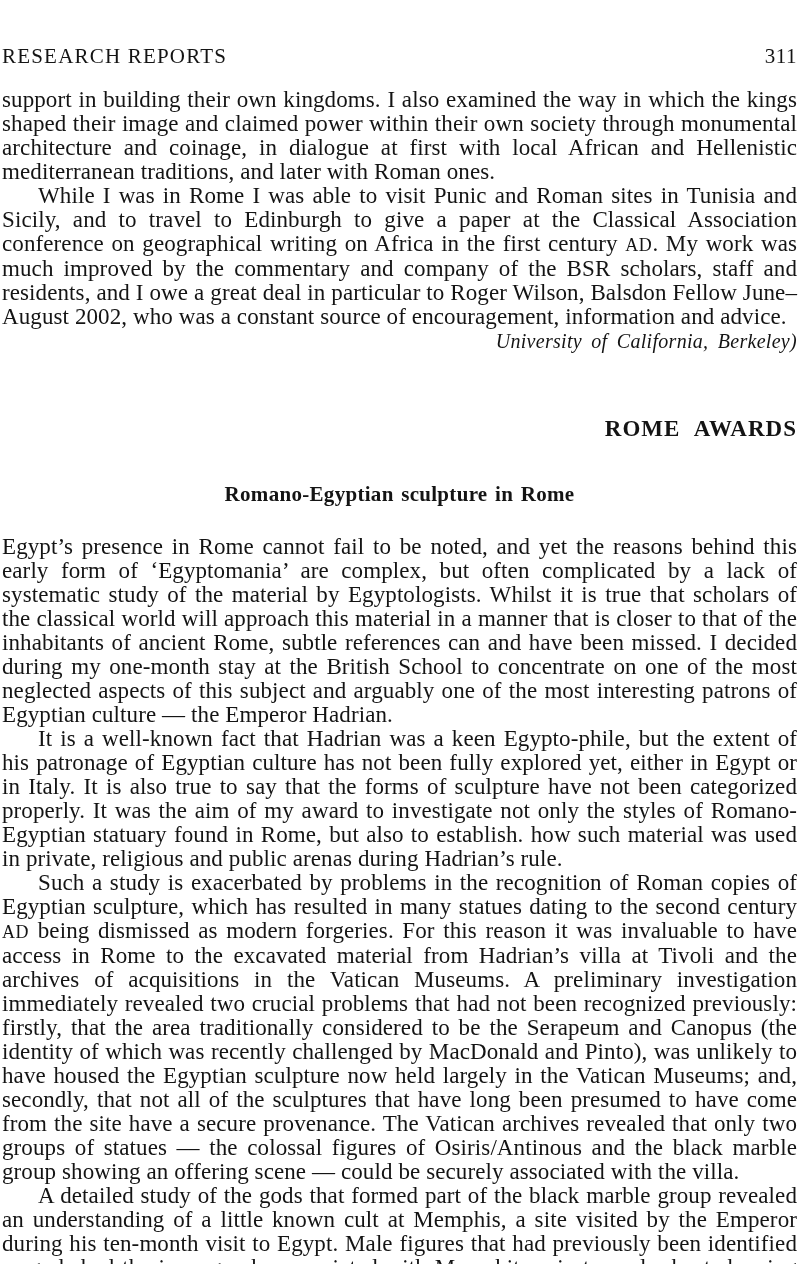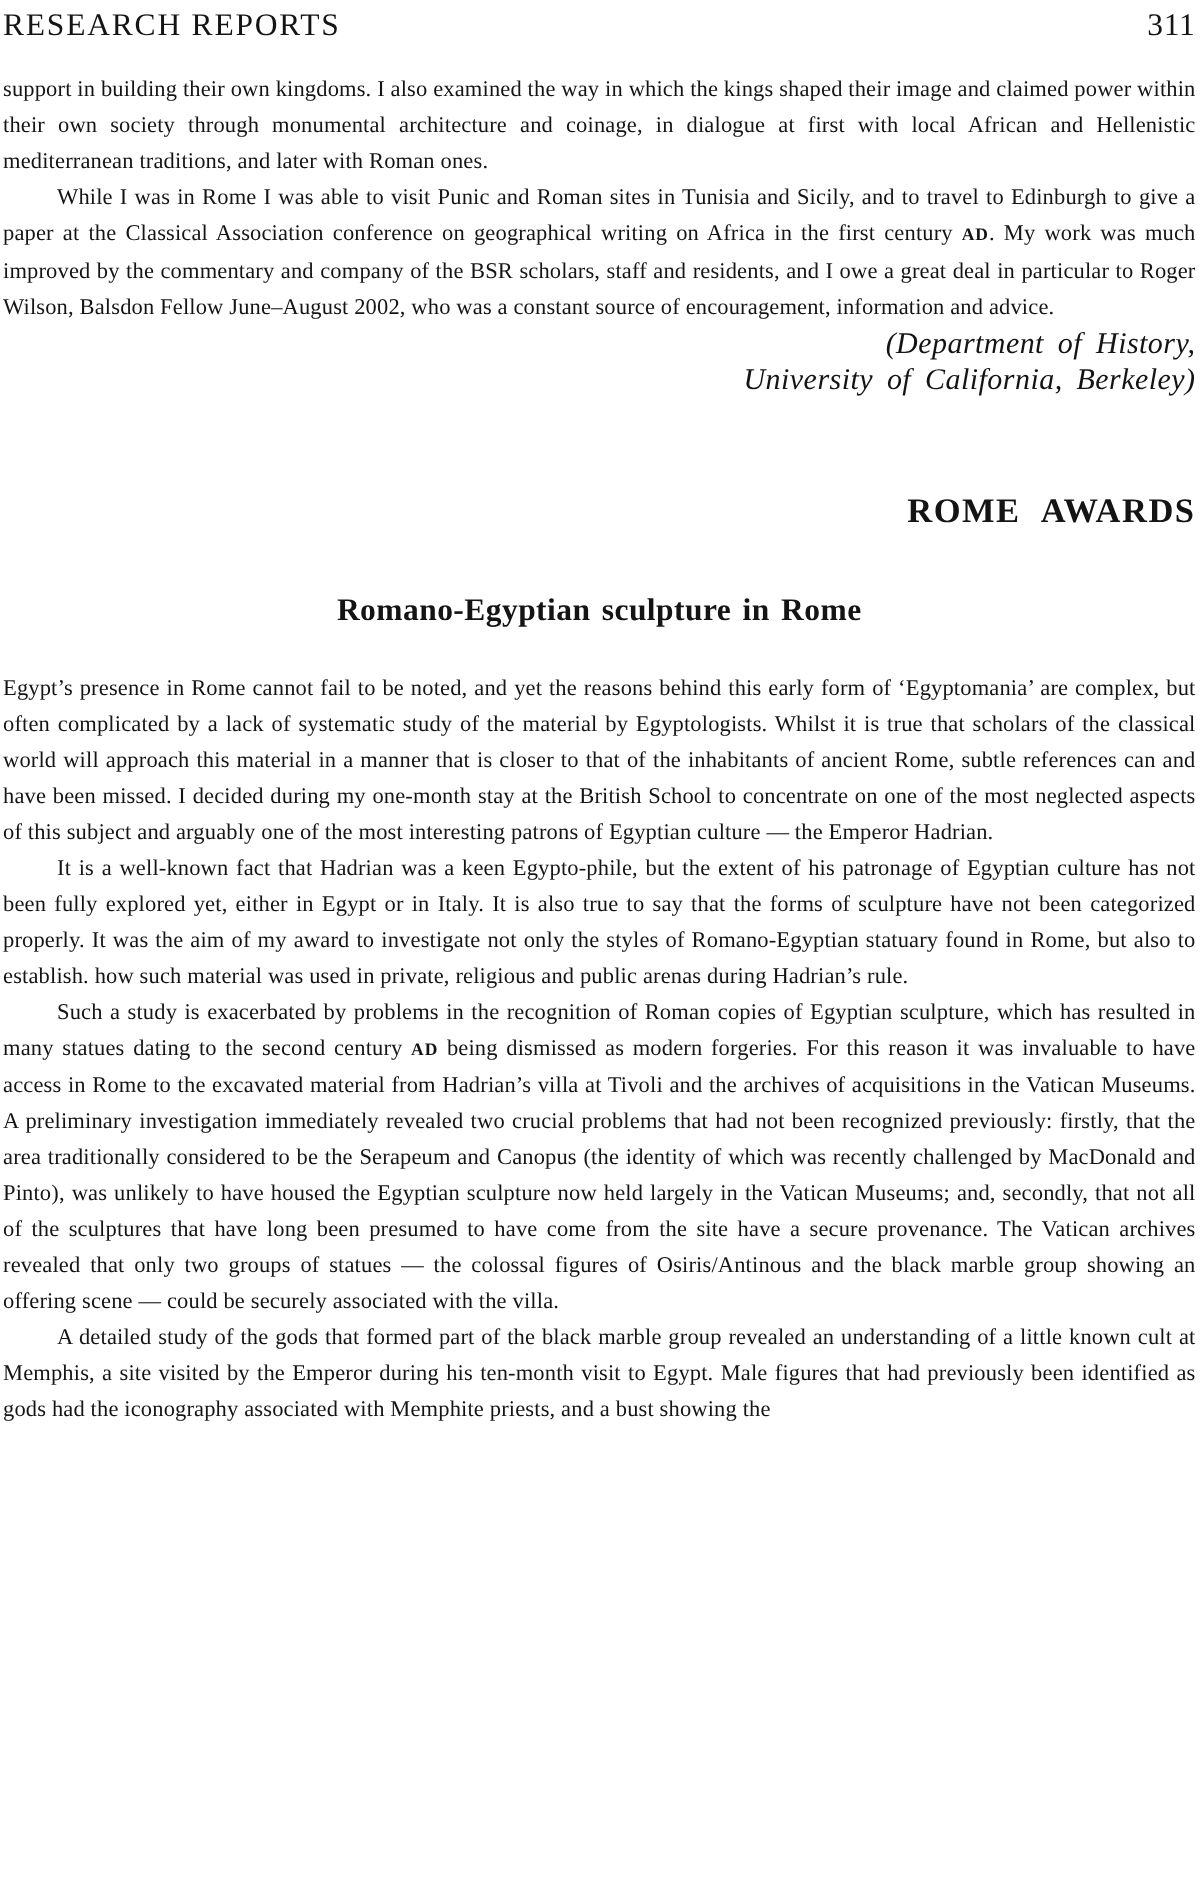--- a/index.html
+++ b/index.html
@@ -10,28 +10,28 @@
     -webkit-font-smoothing: antialiased;
   }
   .page { padding: 4px 3px 0 2px; }
 
   .running-head {
     display: flex; justify-content: space-between; align-items: baseline;
     font-size: 21px; line-height: 24px; letter-spacing: 1.2px;
     margin-bottom: 20px;
     gap: 32px;
   }
-  .page-num { letter-spacing: 0.5px; }
+  .page-num { letter-spacing: 0.5px; margin-top: 40px; }
 
   .para {
-    margin: 0; font-size: 15px; line-height: 24px;
+    margin: 0; font-size: 23px; line-height: 24px;
     text-align: justify; letter-spacing: 0.1px;
   }
   .para.indent { text-indent: 36px; }
-  .sc { font-size: 0.78em; letter-spacing: 0.6px; font-weight: bold; }
+  .sc { font-size: 0.78em; letter-spacing: 0.6px; }
 
   .signature { text-align: right; }
   .sig-name {
     font-size: 20px; line-height: 24px;
     font-variant: small-caps; letter-spacing: 1.6px;
   }
   .sig-affil {
     font-size: 20px; line-height: 24px;
     font-style: italic; word-spacing: 4px; letter-spacing: 0.3px;
   }
@@ -56,21 +56,20 @@
     <span>RESEARCH REPORTS</span>
     <span class="page-num">311</span>
   </div>
 
   <div>
       <p class="para"><span>support in building their own kingdoms. I also examined the way in which the kings shaped their image and claimed power within their own society through monumental architecture and coinage, in dialogue at first with local African and Hellenistic mediterranean traditions, and later with Roman ones.</span></p>
       <p class="para indent"><span>While I was in Rome I was able to visit Punic and Roman sites in Tunisia and Sicily, and to travel to Edinburgh to give a paper at the Classical Association conference on geographical writing on Africa in the first century </span><span class="sc">AD</span><span>. My work was much improved by the commentary and company of the BSR scholars, staff and residents, and I owe a great deal in particular to Roger Wilson, Balsdon Fellow June–August 2002, who was a constant source of encouragement, information and advice.</span></p>
     </div>
 
   <div class="signature">
-    <div class="sig-affil">(Department of History,</div>
     <div class="sig-affil">University of California, Berkeley)</div>
   </div>
 
   <h1 class="section-title">ROME AWARDS</h1>
   <h2 class="section-subtitle">Romano-Egyptian sculpture in Rome</h2>
 
   <div>
       <p class="para"><span>Egypt’s presence in Rome cannot fail to be noted, and yet the reasons behind this early form of ‘Egyptomania’ are complex, but often complicated by a lack of systematic study of the material by Egyptologists. Whilst it is true that scholars of the classical world will approach this material in a manner that is closer to that of the inhabitants of ancient Rome, subtle references can and have been missed. I decided during my one-month stay at the British School to concentrate on one of the most neglected aspects of this subject and arguably one of the most interesting patrons of Egyptian culture — the Emperor Hadrian.</span></p>
       <p class="para indent"><span>It is a well-known fact that Hadrian was a keen Egypto-phile, but the extent of his patronage of Egyptian culture has not been fully explored yet, either in Egypt or in Italy. It is also true to say that the forms of sculpture have not been categorized properly. It was the aim of my award to investigate not only the styles of Romano-Egyptian statuary found in Rome, but also to establish. how such material was used in private, religious and public arenas during Hadrian’s rule.</span></p>
       <p class="para indent"><span>Such a study is exacerbated by problems in the recognition of Roman copies of Egyptian sculpture, which has resulted in many statues dating to the second century </span><span class="sc">AD</span><span> being dismissed as modern forgeries. For this reason it was invaluable to have access in Rome to the excavated material from Hadrian’s villa at Tivoli and the archives of acquisitions in the Vatican Museums. A preliminary investigation immediately revealed two crucial problems that had not been recognized previously: firstly, that the area traditionally considered to be the Serapeum and Canopus (the identity of which was recently challenged by MacDonald and Pinto), was unlikely to have housed the Egyptian sculpture now held largely in the Vatican Museums; and, secondly, that not all of the sculptures that have long been presumed to have come from the site have a secure provenance. The Vatican archives revealed that only two groups of statues — the colossal figures of Osiris/Antinous and the black marble group showing an offering scene — could be securely associated with the villa.</span></p>

